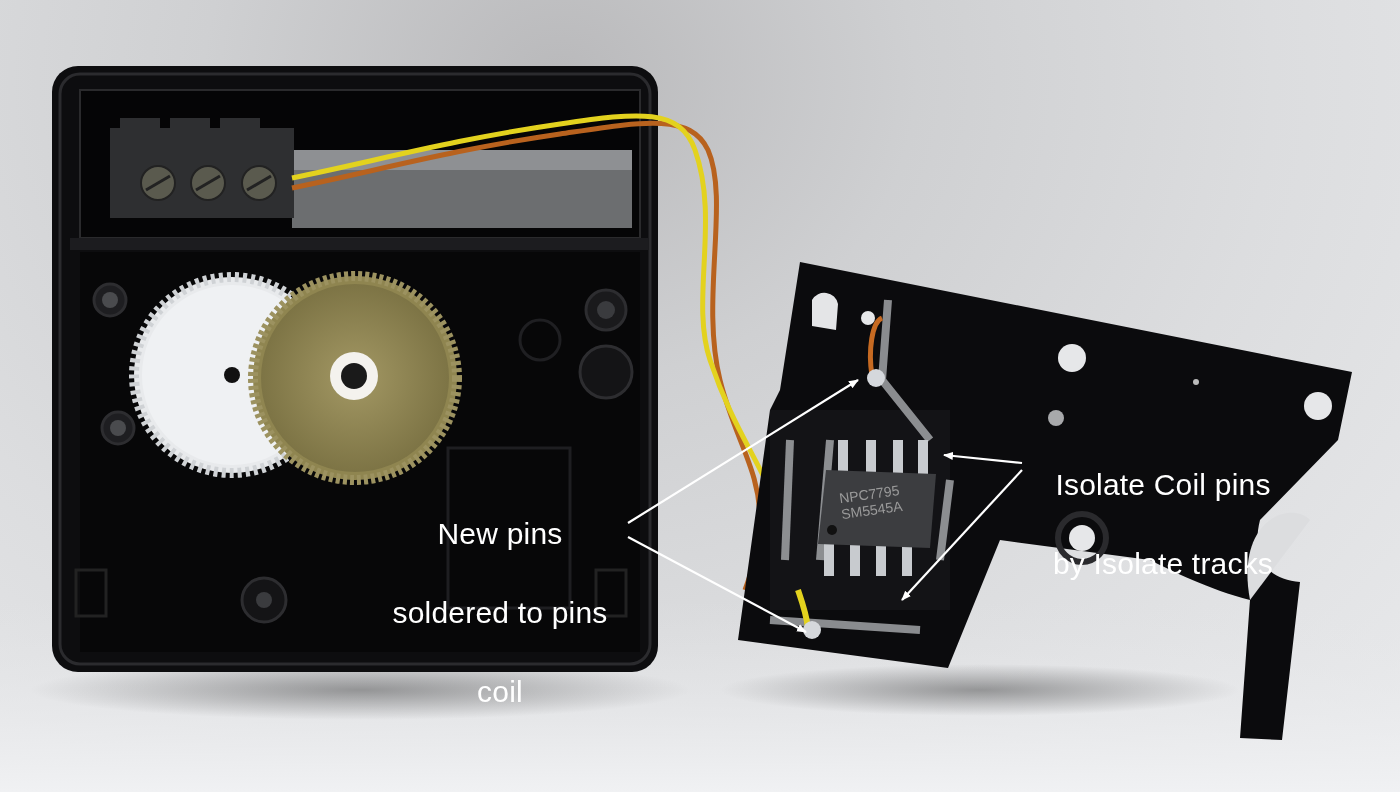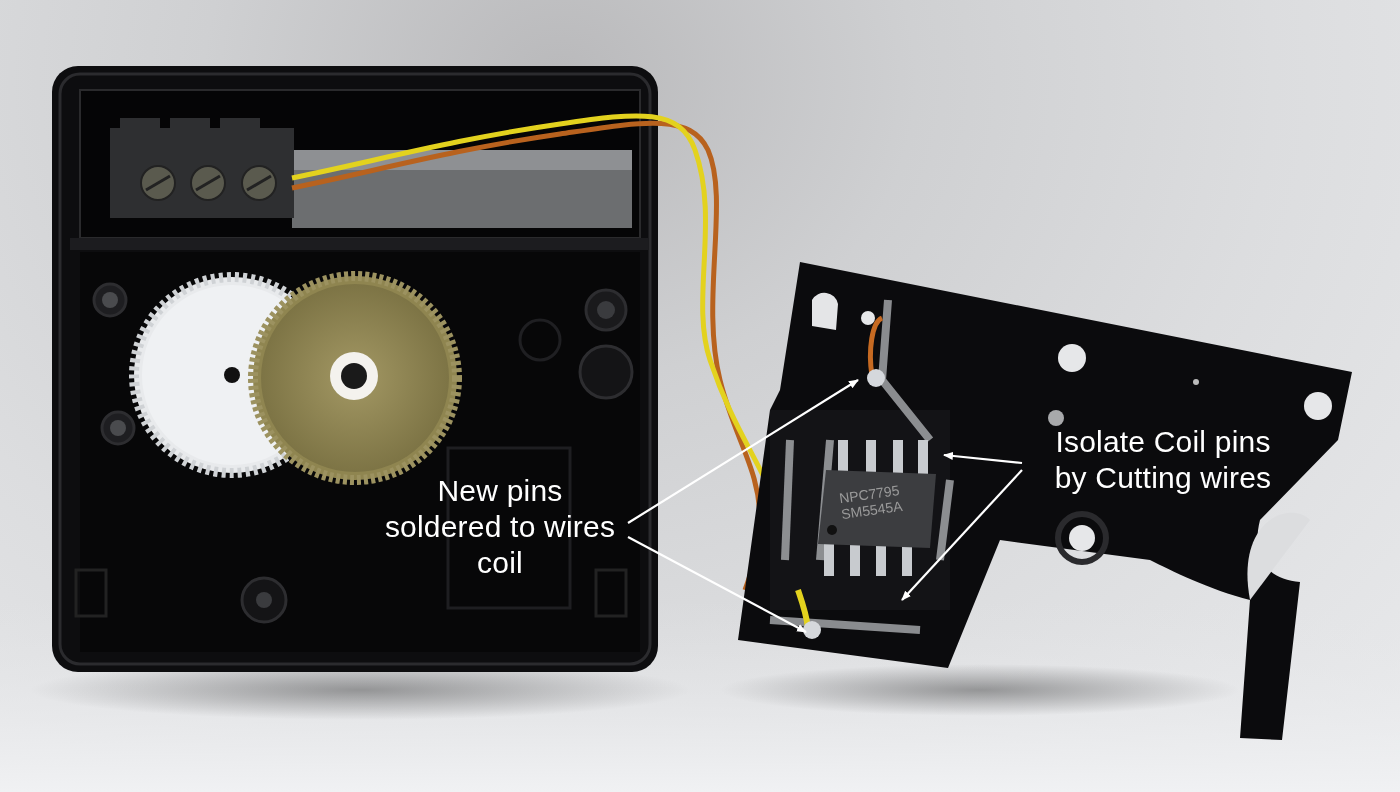--- a/index.html
+++ b/index.html
@@ -7,21 +7,21 @@
     width: 1400px; height: 792px; overflow: hidden; position: relative;
     background: radial-gradient(ellipse at 40% 10%, #b9b9bb 0%, #cfd0d2 30%, #dcdddf 60%, #e9eaec 100%);
     font-family: "Liberation Sans", sans-serif;
   }
   .photo { position: absolute; inset: 0; }
   .label {
     position: absolute; color: #ffffff; font-size: 30px; line-height: 36px;
     text-align: center; font-family: "Liberation Sans", sans-serif;
     letter-spacing: 0.2px;
   }
-  .label span { display: block; }
+  .label span { display: block; margin-top: 43px; }
   #label-new-wires { left: 370px; top: 473px; width: 260px; }
   #label-isolate { left: 1018px; top: 424px; width: 290px; }
   .chip-text {
     position: absolute; color: #9a9a9a; font-size: 14px; line-height: 16px;
     font-family: "Liberation Sans", sans-serif; transform: rotate(-8deg);
   }
 </style>
 </head>
 <body>
 
@@ -159,20 +159,20 @@
   </g>
 </svg>
 
 <div class="chip-text" style="left:840px; top:486px;">
   <span>NPC7795</span><br>
   <span>SM5545A</span>
 </div>
 
 <div id="label-new-wires" class="label">
   <span>New pins</span>
-  <span>soldered to wires</span>
+  <span>soldered to pins</span>
   <span>coil</span>
 </div>
 
 <div id="label-isolate" class="label">
   <span>Isolate Coil pins</span>
-  <span>by Cutting wires</span>
+  <span>by Isolate tracks</span>
 </div>
 
 </body></html>

